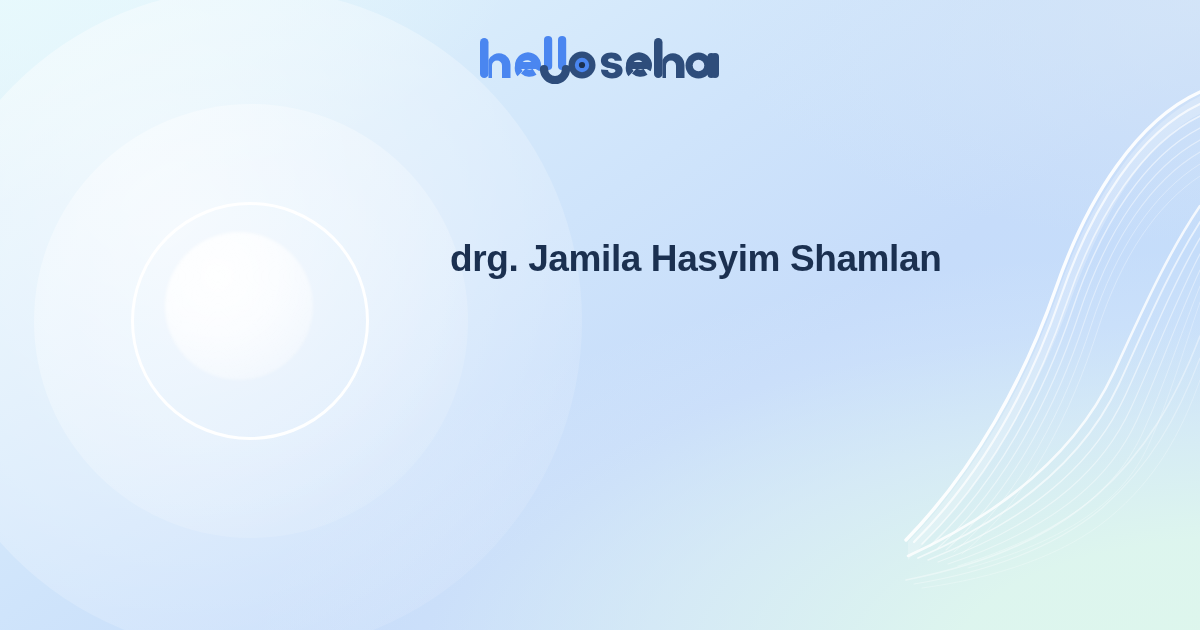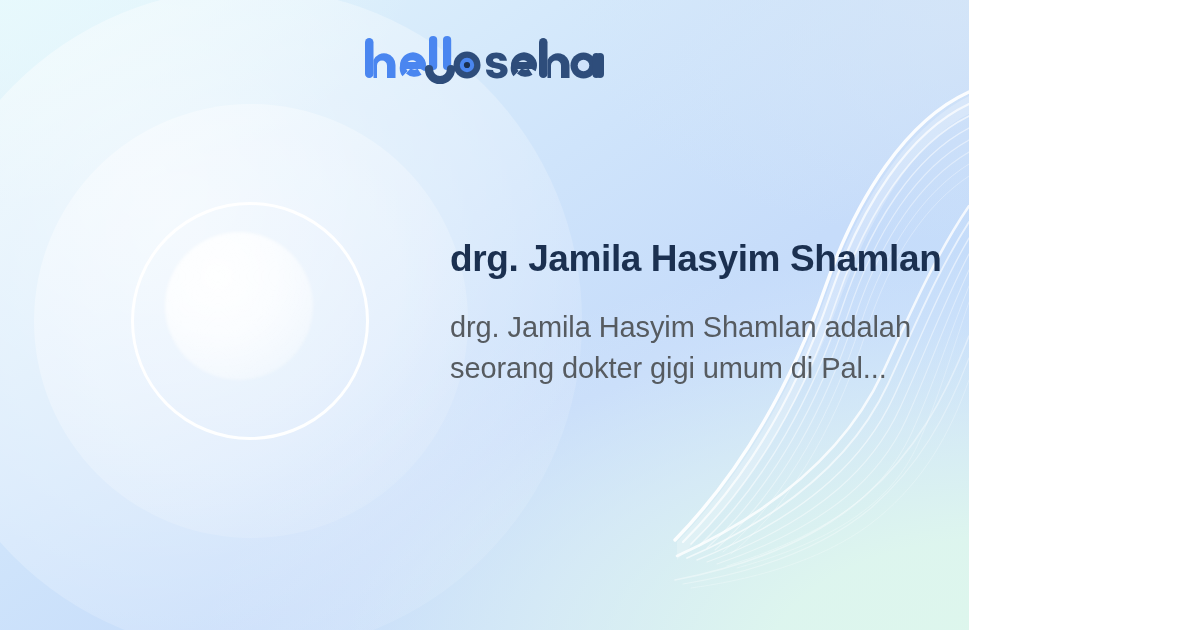--- a/index.html
+++ b/index.html
@@ -8,21 +8,21 @@
   }
   body {
     width: 1200px;
     height: 630px;
     overflow: hidden;
     font-family: "Liberation Sans", sans-serif;
   }
 
   #card {
     position: relative;
-    width: 969px;
+    width: 1200px;
     height: 630px;
     overflow: hidden;
     background: #cfe2fb;
   }
 
   
   .bg-base {
     position: absolute;
     inset: 0;
     background:
@@ -250,16 +250,15 @@
       </g>
 
       <g fill="#2e4d7b">
         <rect x="231" y="17" width="8" height="25" rx="4"></rect>
       </g>
     </svg>
   </div>
 
   <div class="content">
     <h1 class="title">drg. Jamila Hasyim Shamlan</h1>
-    <p class="description">drg. Jamila Hasyim Shamlan adalah seorang dokter gigi umum di Pal...</p>
   </div>
 
 </div>
 
 </body></html>

